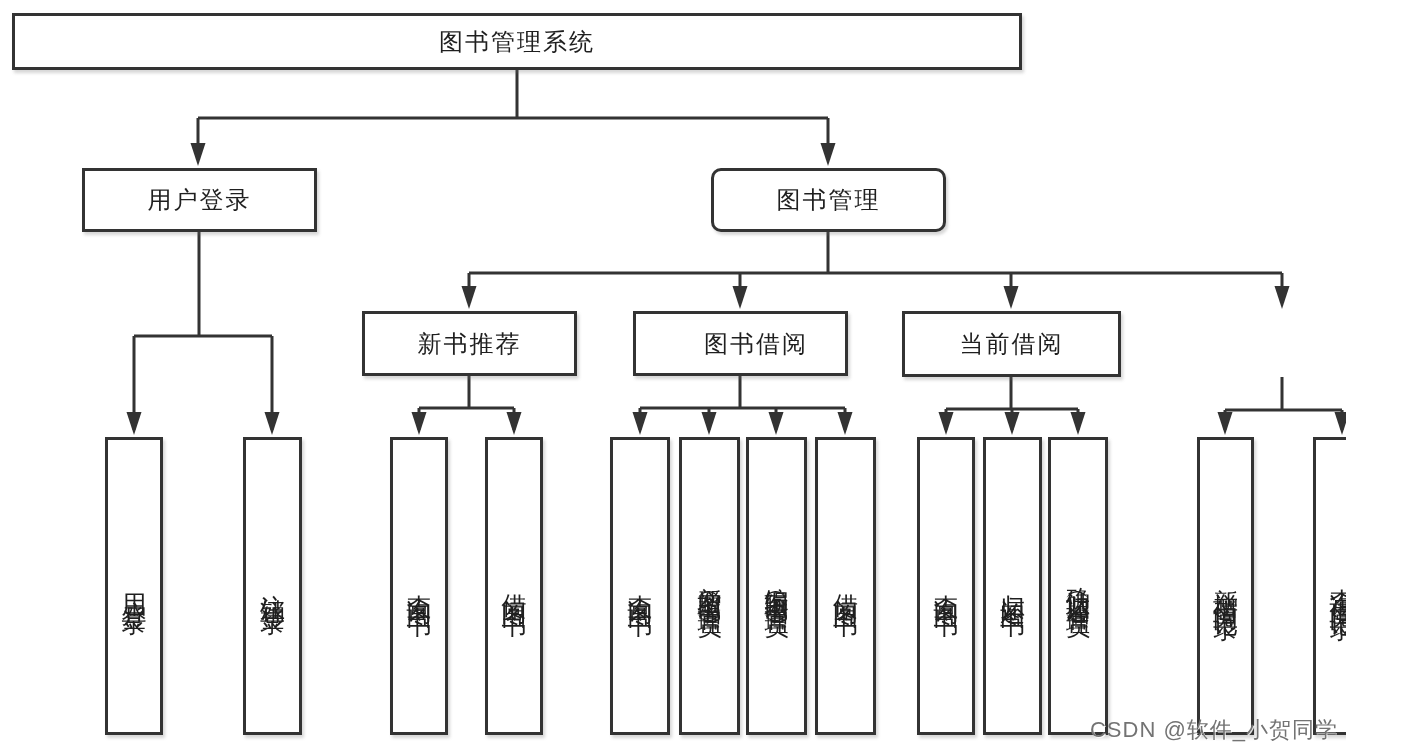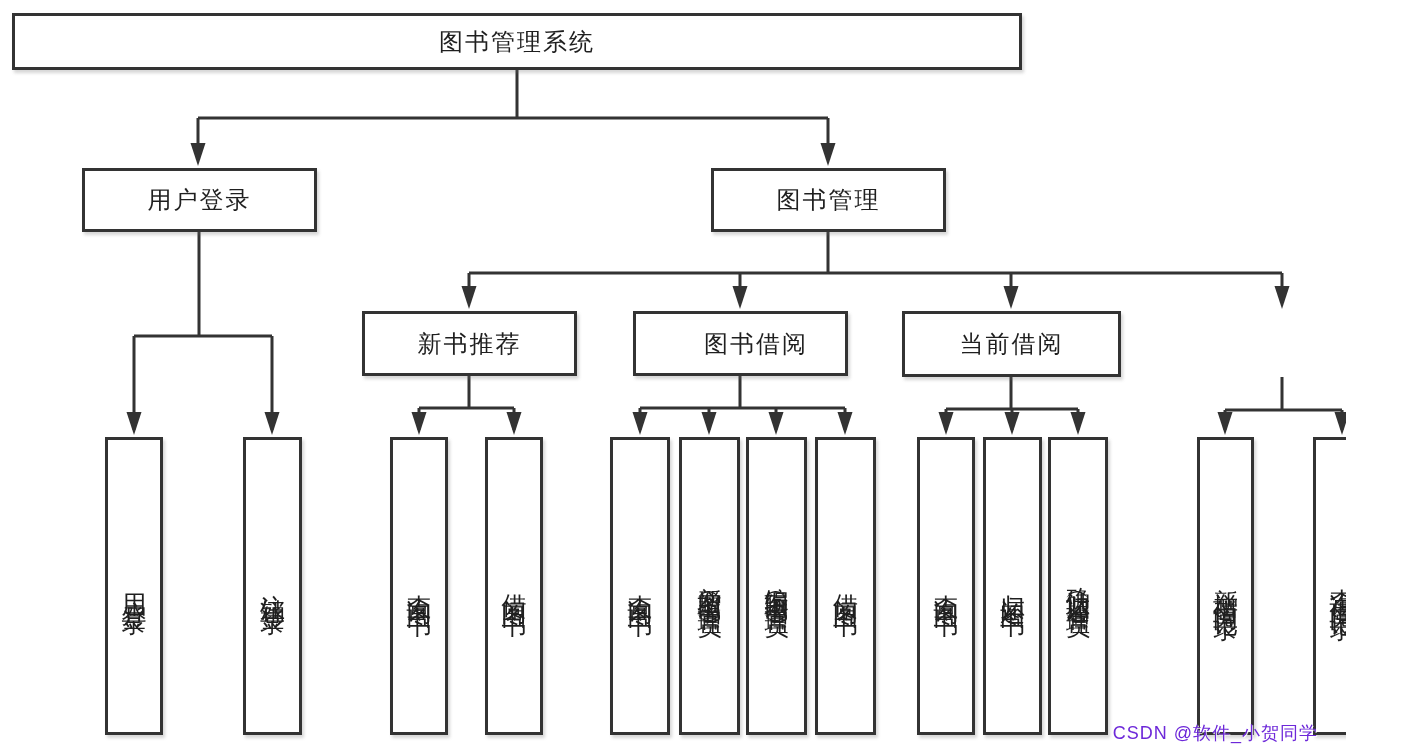--- a/index.html
+++ b/index.html
@@ -51,46 +51,46 @@
     white-space: nowrap;
     color: #1f1f1f;
   }
   .leaf-long .lbl {
     letter-spacing: 4px;
     font-size: 24px;
   }
   
   .b-root   { left: 12px;   top: 13px;  width: 1010px; height: 57px;  }
   .b-login  { left: 82px;   top: 168px; width: 235px;  height: 64px;  }
-  .b-mgmt   { left: 711px;  top: 168px; width: 235px;  height: 64px;  }
+  .b-mgmt   { left: 711px;  top: 168px; width: 235px;  height: 64px; border-radius: 10px;  }
   .b-newrec { left: 362px;  top: 311px; width: 215px;  height: 65px;  }
   .b-borrow { left: 633px;  top: 311px; width: 215px;  height: 65px; padding-left: 31px;  }
   .b-current{ left: 902px;  top: 311px; width: 219px;  height: 66px; justify-content: center;  }
   .b-record { left: 1175px; top: 311px; width: 214px;  height: 66px;  }
   .leaf     { top: 437px; height: 298px; }
   .l1  { left: 105px;  width: 58px; }
   .l2  { left: 243px;  width: 59px; }
   .l3  { left: 390px;  width: 58px; }
   .l4  { left: 485px;  width: 58px; }
   .l5  { left: 610px;  width: 60px; }
   .l6  { left: 679px;  width: 61px; }
   .l7  { left: 746px;  width: 61px; }
   .l8  { left: 815px;  width: 61px; }
   .l9  { left: 917px;  width: 58px; }
   .l10 { left: 983px;  width: 59px; }
   .l11 { left: 1048px; width: 60px; }
   .l12 { left: 1197px; width: 57px; }
   .l13 { left: 1313px; width: 58px; }
   #watermark {
     position: absolute;
-    right: 28px;
+    right: 8px;
     bottom: 2px;
     z-index: 3;
-    font-size: 18px;
-    color: #6d28d9;
+    font-size: 22px;
+    color: #737373;
     letter-spacing: 1px;
     text-shadow: 1px 1px 0 rgba(255,255,255,0.85);
     white-space: nowrap;
   }
 </style>
 </head>
 <body>
 
 <div id="canvas">
 

